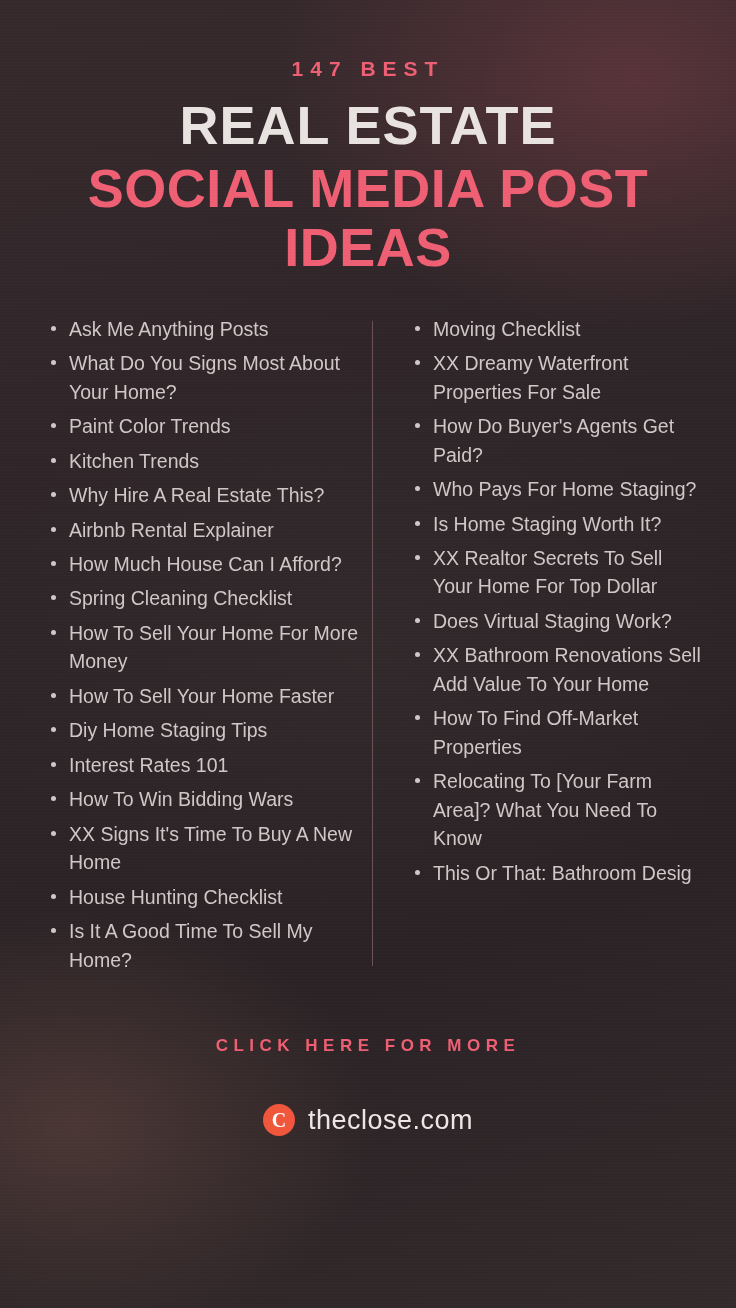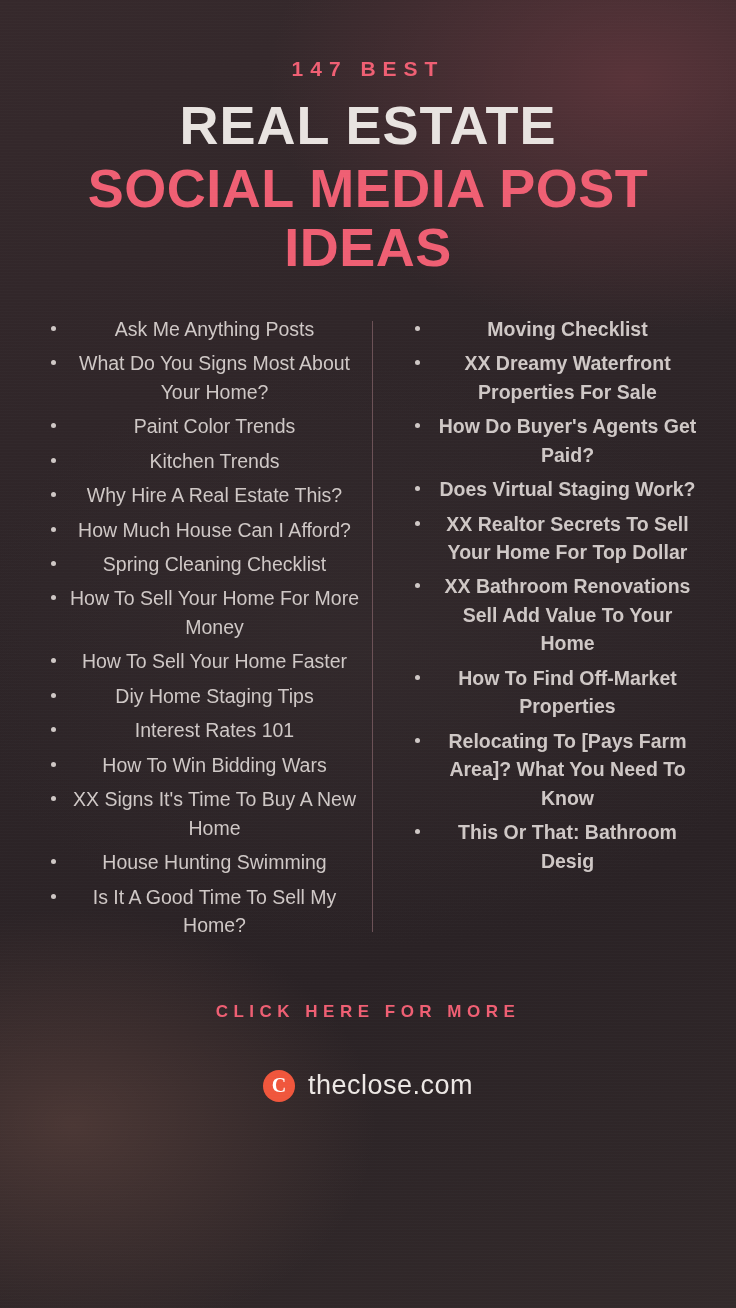--- a/index.html
+++ b/index.html
@@ -62,30 +62,28 @@
   }
   .title-pink.second {
     margin-top: 2px;
   }
 
   .columns {
     display: flex;
     margin-top: 38px;
     padding: 0 34px 0 46px;
     position: relative;
-    text-align: center;
   }
   .col {
     width: 50%;
     padding-right: 14px;
   }
   .col.right {
     padding-left: 36px;
     padding-right: 0;
-    font-weight: bold;
   }
   .divider {
     position: absolute;
     left: 372px;
     top: 6px;
     bottom: 14px;
     width: 1px;
     background: #6c5257;
   }
   ul {
@@ -162,43 +160,46 @@
   <div class="columns">
     <div class="divider"></div>
 
     <div class="col left">
       <ul>
         <li>Ask Me Anything Posts</li>
         <li>What Do You Signs Most About Your Home?</li>
         <li>Paint Color Trends</li>
         <li>Kitchen Trends</li>
         <li>Why Hire A Real Estate This?</li>
+        <li>Airbnb Rental Explainer</li>
         <li>How Much House Can I Afford?</li>
         <li>Spring Cleaning Checklist</li>
         <li>How To Sell Your Home For More Money</li>
         <li>How To Sell Your Home Faster</li>
         <li>Diy Home Staging Tips</li>
         <li>Interest Rates 101</li>
         <li>How To Win Bidding Wars</li>
         <li>XX Signs It's Time To Buy A New Home</li>
-        <li>House Hunting Swimming</li>
+        <li>House Hunting Checklist</li>
         <li>Is It A Good Time To Sell My Home?</li>
       </ul>
     </div>
 
     <div class="col right">
       <ul>
         <li>Moving Checklist</li>
         <li>XX Dreamy Waterfront Properties For Sale</li>
         <li>How Do Buyer's Agents Get Paid?</li>
+        <li>Who Pays For Home Staging?</li>
+        <li>Is Home Staging Worth It?</li>
+        <li>XX Realtor Secrets To Sell Your Home For Top Dollar</li>
         <li>Does Virtual Staging Work?</li>
-        <li>XX Realtor Secrets To Sell Your Home For Top Dollar</li>
         <li>XX Bathroom Renovations Sell Add Value To Your Home</li>
         <li>How To Find Off-Market Properties</li>
-        <li> Relocating To [Pays Farm Area]? What You Need To Know</li>
+        <li> Relocating To [Your Farm Area]? What You Need To Know</li>
         <li>This Or That: Bathroom Desig</li>
       </ul>
     </div>
   </div>
 
   <div class="cta">CLICK HERE FOR MORE</div>
 
   <div class="brand">
     <div class="logo-circle">C</div>
     <div class="brand-text">theclose.com</div>

